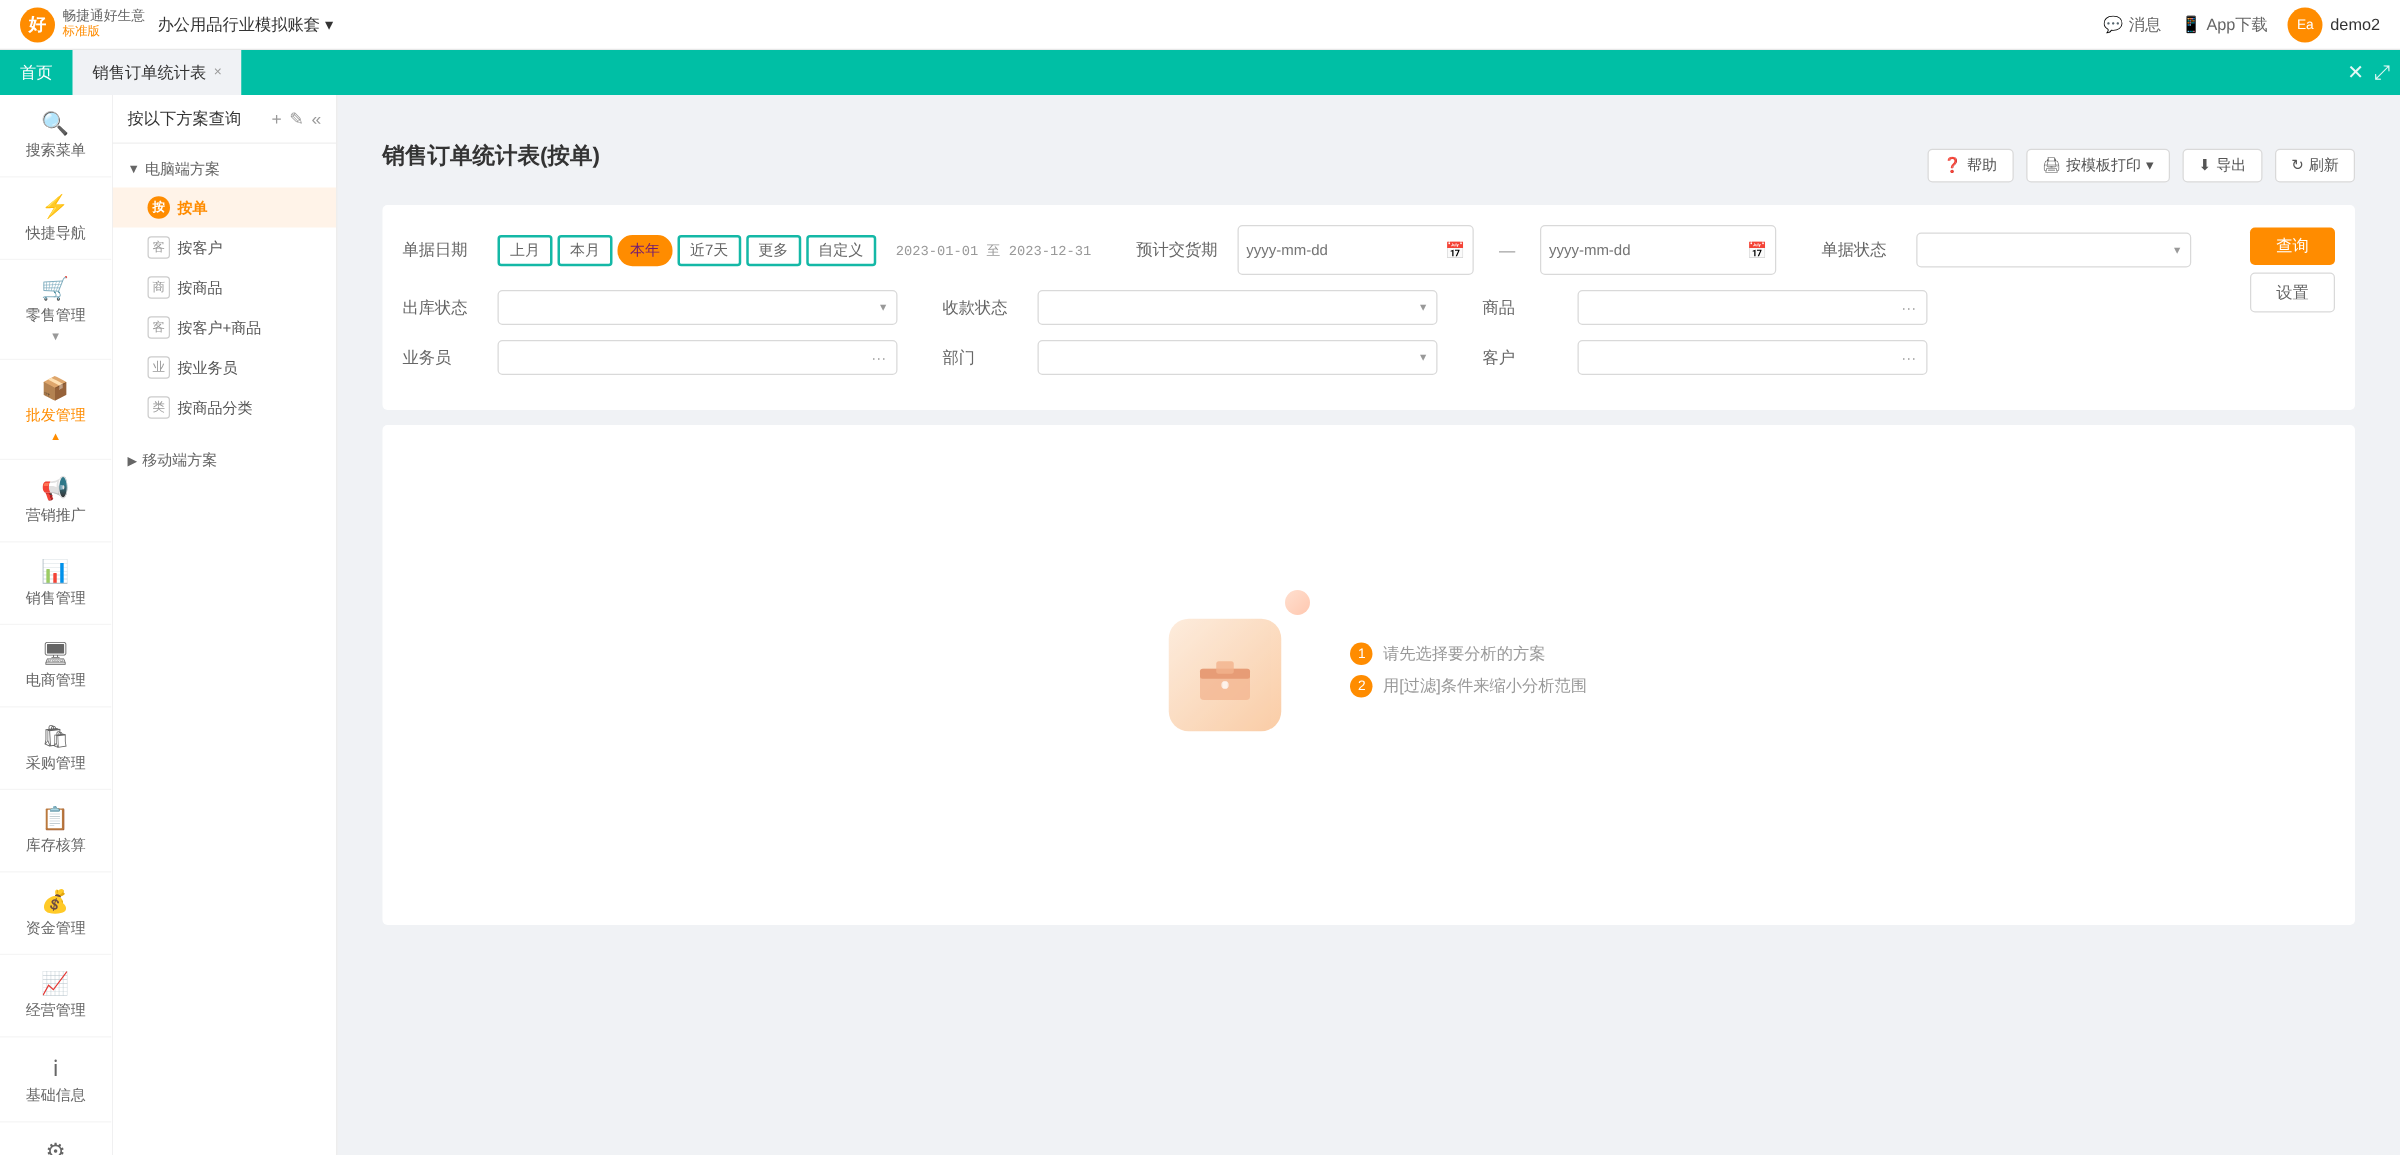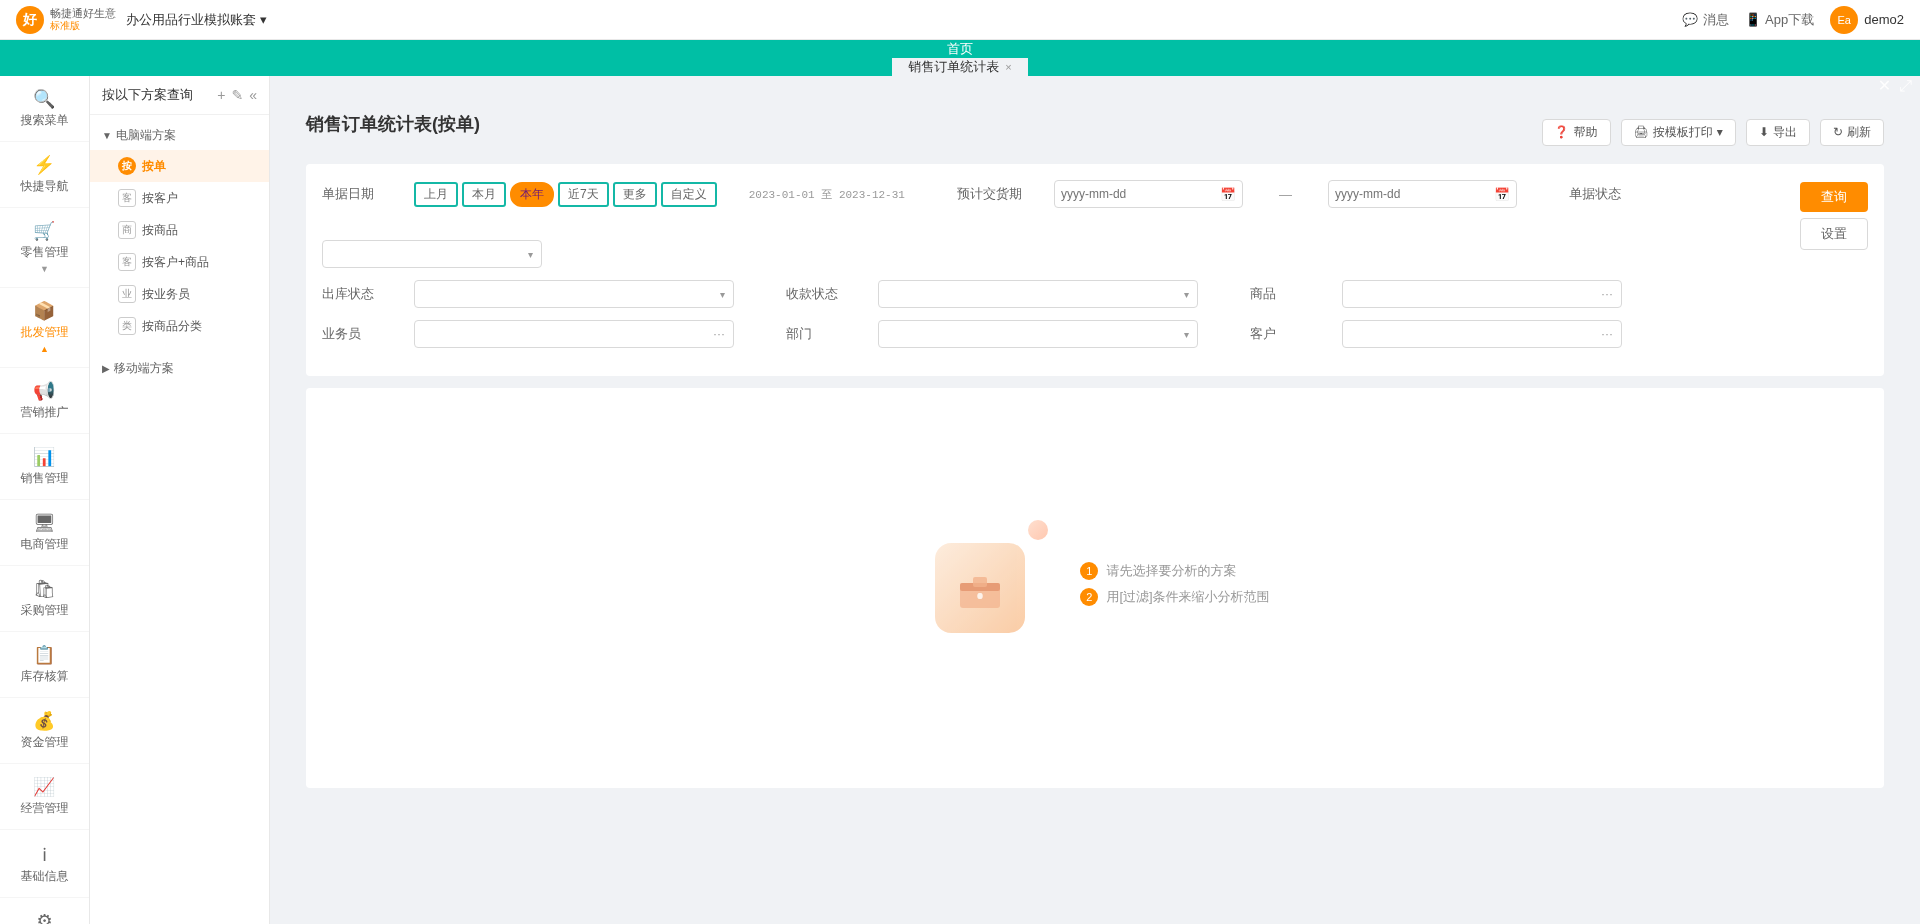--- a/index.html
+++ b/index.html
@@ -40,21 +40,20 @@
 
     
     .nav-tabs {
       height: 36px;
       background: #00bfa5;
       display: flex;
       align-items: center;
       position: fixed;
       top: 40px; left: 0; right: 0;
       z-index: 99;
-      flex-direction: column;
     }
     .nav-tab {
       height: 36px;
       display: flex; align-items: center;
       padding: 0 16px;
       font-size: 13px;
       cursor: pointer;
       color: rgba(255,255,255,0.85);
       gap: 6px;
     }
@@ -153,41 +152,41 @@
     
     .filter-card {
       background: #fff;
       border-radius: 4px;
       padding: 16px;
       margin-bottom: 12px;
       position: relative;
     }
 
     .filter-row {
-      display: flex; align-items: center; gap: 32px;
+      display: flex; align-items: center; gap: 16px;
       margin-bottom: 12px;
       flex-wrap: wrap;
     }
 
     .filter-label {
       color: #666; font-size: 13px; white-space: nowrap; min-width: 60px;
     }
 
     .date-filter-group { display: flex; align-items: center; gap: 4px; }
     .date-btn {
       padding: 2px 8px; border-radius: 3px; border: 2px solid #14b8a6;
       background: #fff; font-size: 12px; color: #666; cursor: pointer;
     }
     .date-btn.active {
       background: #ff8c00; color: #701a75; border-color: #ff8c00; border-radius: 12px;
     }
     .input-field-with-icon {
       display: flex; align-items: center;
       border: 1px solid #d9d9d9; border-radius: 4px;
-      background: #fff; height: 28px; min-width: 160px;
+      background: #fff; height: 40px; min-width: 160px;
       padding: 0 6px; gap: 4px;
     }
     .input-field-with-icon input {
       border: none; outline: none; font-size: 12px; color: #999;
       flex: 1; width: 100%;
     }
     .cal-icon { color: #ff8c00; font-size: 13px; }
 
     .filter-select {
       display: flex; align-items: center;

